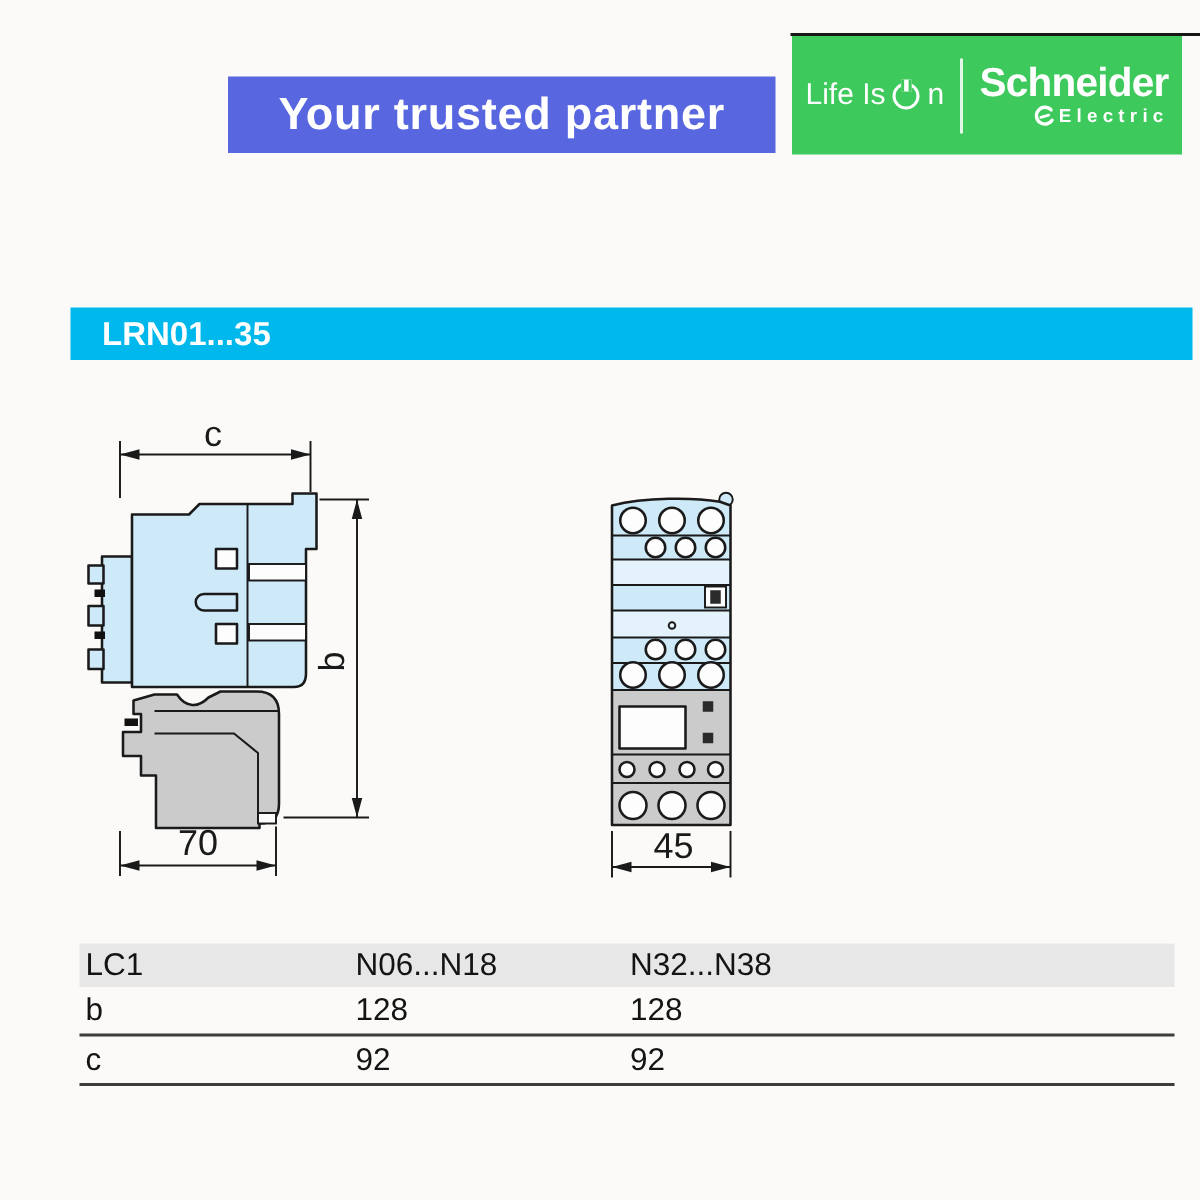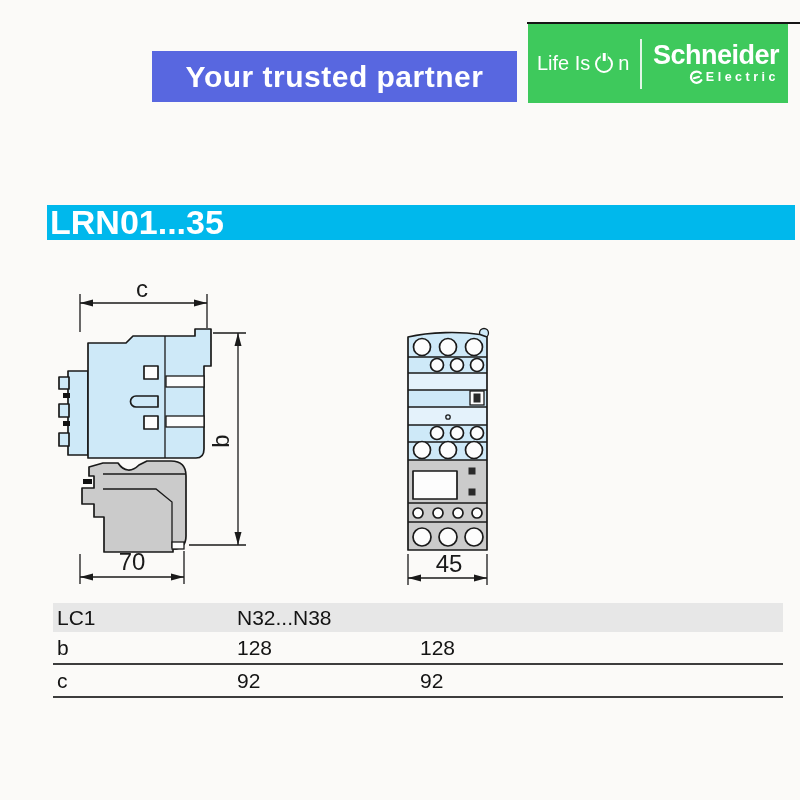--- a/index.html
+++ b/index.html
@@ -19,33 +19,33 @@
               border-left:2px solid #3EC95C;border-right:2px solid #3EC95C;}
   .logo-divider{width:1.5px;height:50px;background:rgba(255,255,255,.85);}
   .brand-wrap{display:flex;flex-direction:column;align-items:flex-end;line-height:1;}
   .brand-name{font-size:27px;font-weight:bold;letter-spacing:-.5px;}
   .brand-sub{display:flex;align-items:center;gap:2px;margin-top:1px;}
   .brand-sub span{font-size:12.5px;font-weight:bold;letter-spacing:3.5px;}
 
   
   #title-bar{position:absolute;left:47px;top:205px;width:748px;height:35px;background:#00B8EC;
              display:flex;align-items:center;}
-  #title-bar span{color:#fff;font-weight:bold;font-size:34px;padding-left:3px;}
+  #title-bar span{color:#fff;font-weight:bold;font-size:22px;padding-left:21px;}
   #subtitle{position:absolute;left:47px;top:248px;font-size:20px;color:#151515;}
 
   
   #drawing{position:absolute;left:0;top:0;}
   .outline{stroke:#1a1a1a;stroke-width:1.7;stroke-linejoin:round;}
   .thin{stroke:#1a1a1a;stroke-width:1.3;}
   .dimtxt{font-size:24px;fill:#1a1a1a;}
 
   
   #dim-table{position:absolute;left:53px;top:603px;width:730px;font-size:21px;color:#141414;}
   .tr{display:grid;grid-template-columns:180px 183px 185px 182px;align-items:center;}
-  .tr.head{height:29px;background:#E7E7E7;}
+  .tr.head{height:29px;background:#E7E7E7;margin-top:26px;}
   .tr.data{height:31px;border-bottom:2px solid #3d3d3d;}
   .td{padding-left:4px;white-space:nowrap;}
 </style>
 </head>
 <body>
 
 <div id="page">
 
   <div id="top-rule"></div>
 
@@ -197,20 +197,21 @@
         <polygon points="408,578 421,574.5 421,581.5" fill="#1a1a1a"></polygon>
         <polygon points="487,578 474,574.5 474,581.5" fill="#1a1a1a"></polygon>
         <text x="449" y="572" text-anchor="middle" class="dimtxt">45</text>
       </g>
     </g>
   </svg>
 
   <div id="dim-table">
     <div class="tr head">
       <div class="td">LC1</div>
+      <div class="td">N06...N18</div>
       <div class="td">N32...N38</div>
     </div>
     <div class="tr data">
       <div class="td">b</div>
       <div class="td">128</div>
       <div class="td">128</div>
     </div>
     <div class="tr data">
       <div class="td">c</div>
       <div class="td">92</div>

